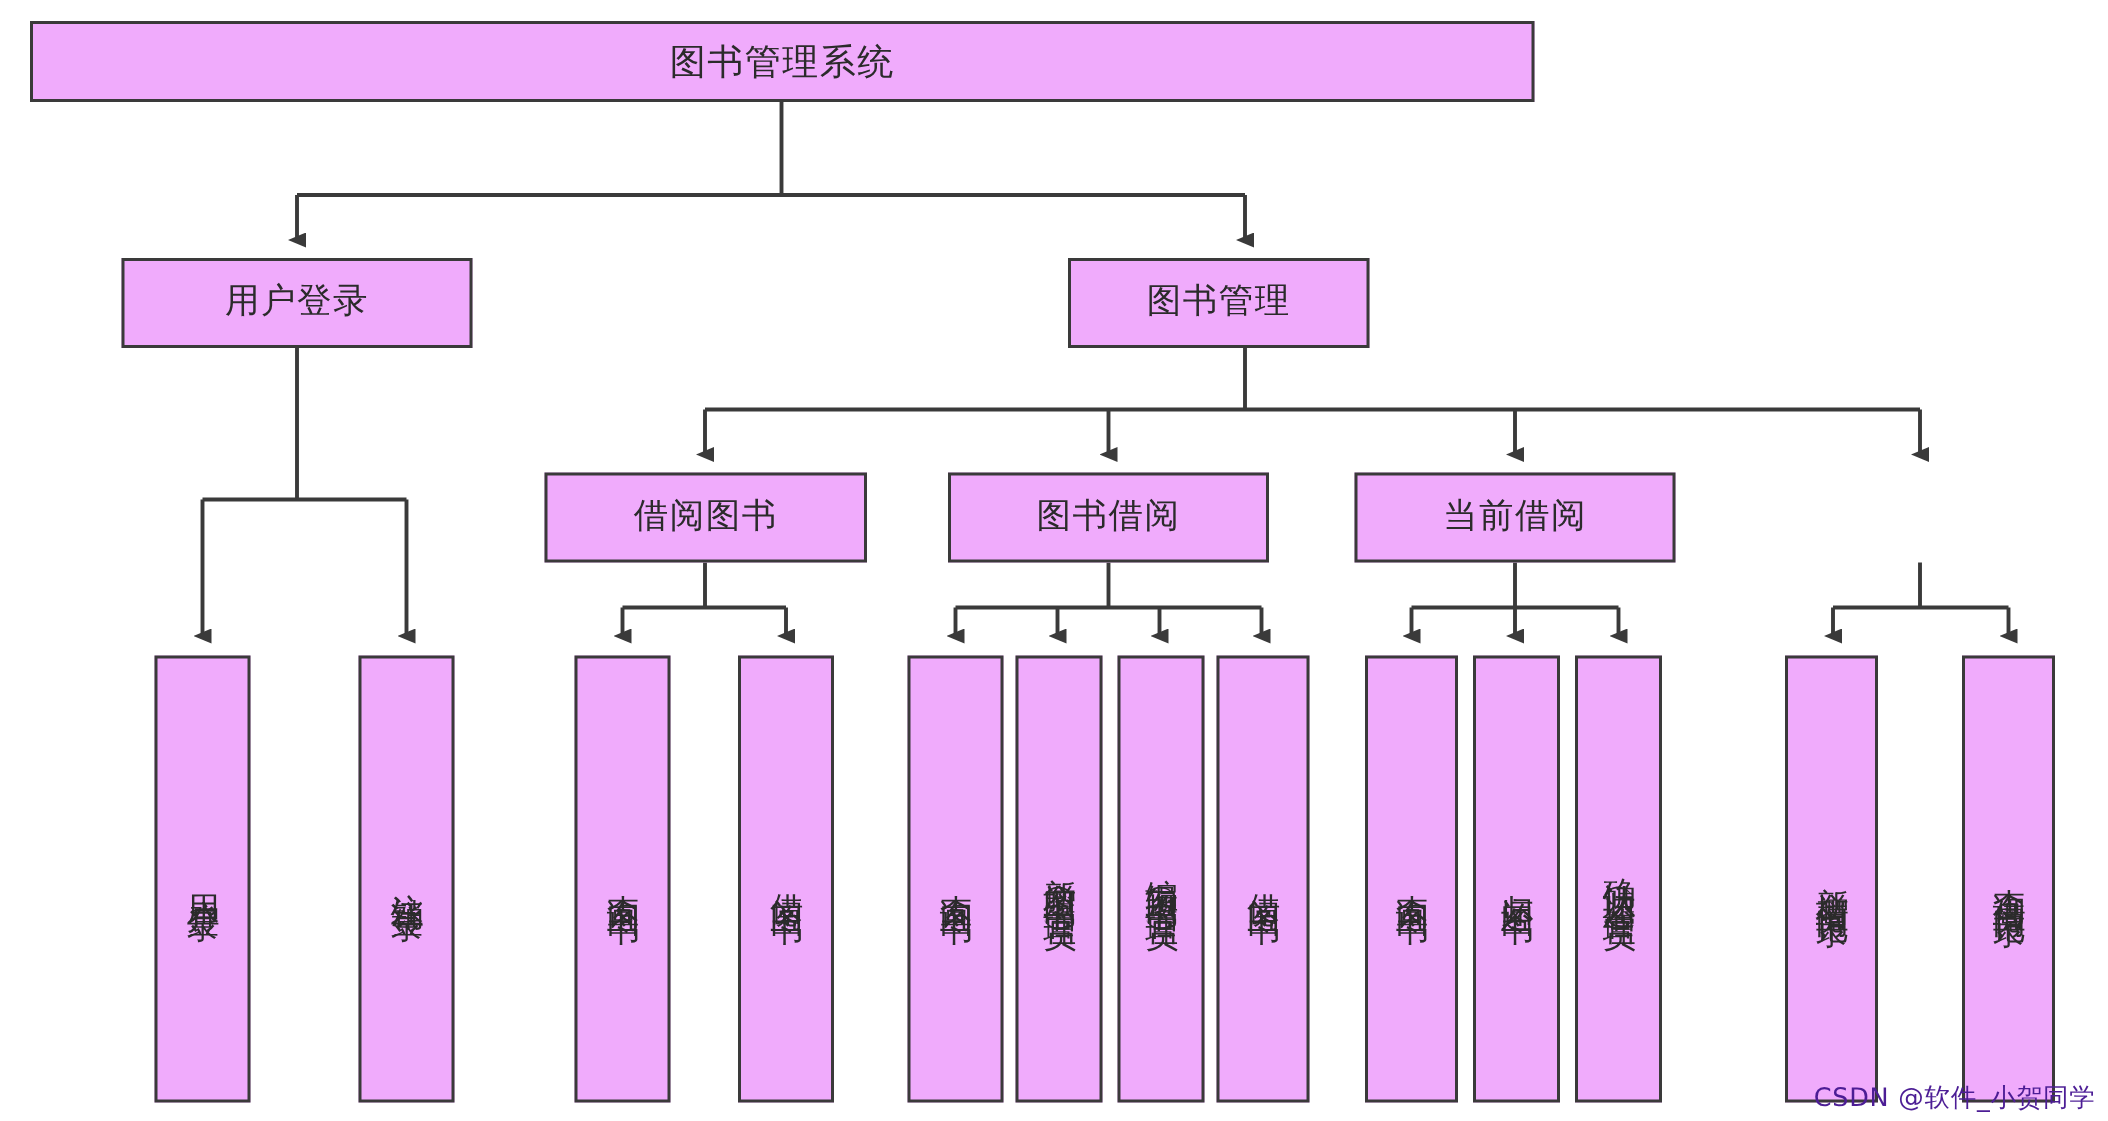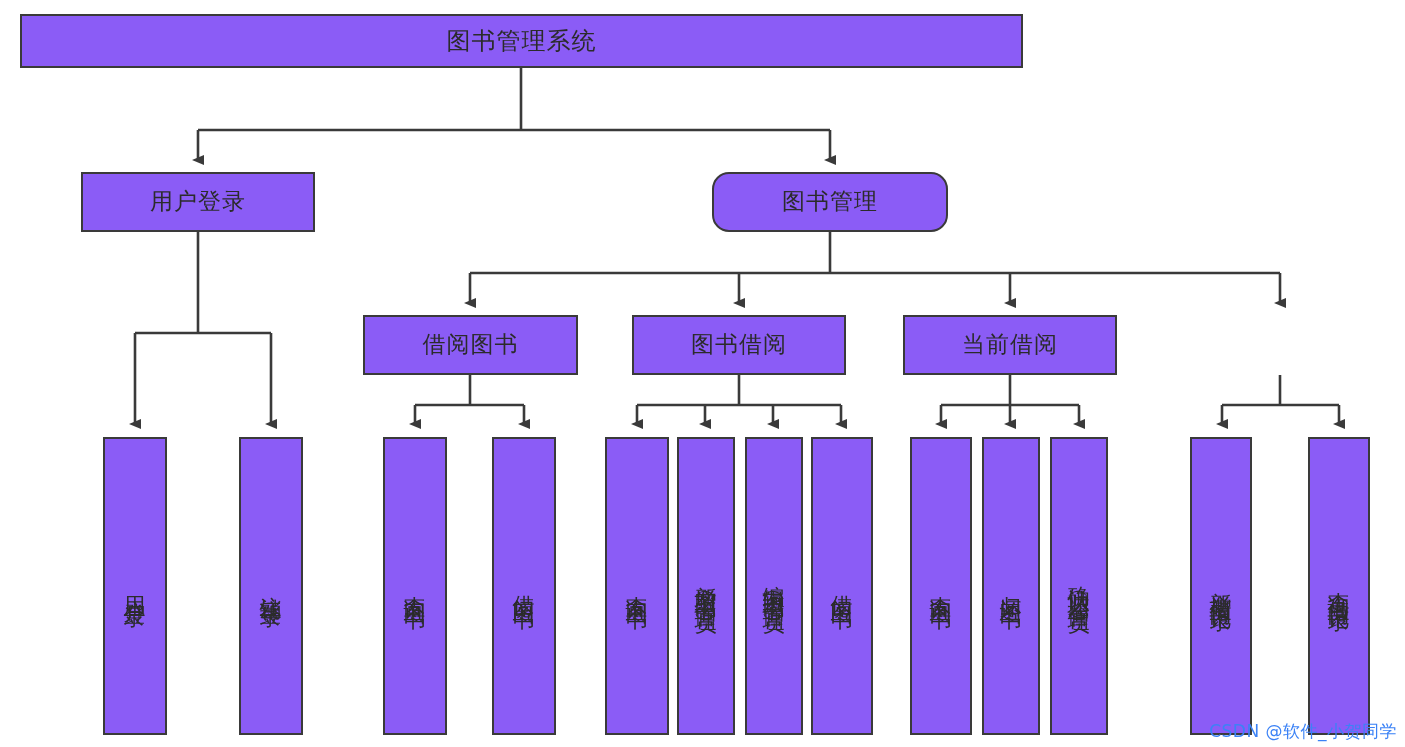--- a/index.html
+++ b/index.html
@@ -22,21 +22,21 @@
     position: absolute;
     left: 0;
     top: 0;
     width: 1405px;
     height: 747px;
     pointer-events: none;
   }
   .node {
     position: absolute;
     box-sizing: border-box;
-    background: #8b5cf6;
+    background: #f0abfc;
     border: 2px solid #3a3a3a;
     display: flex;
     align-items: center;
     justify-content: center;
     color: #2b2b2b;
   }
   .node.horiz {
     font-size: 23px;
     line-height: 1.2;
     letter-spacing: 1px;
@@ -57,21 +57,21 @@
     line-height: 1.05;
     white-space: nowrap;
     display: block;
     color: #2b2b2b;
   }
   .watermark {
     position: absolute;
     right: 8px;
     bottom: 4px;
     font-size: 17px;
-    color: #3b82f6;
+    color: #4c1d95;
     letter-spacing: 0.5px;
     white-space: nowrap;
   }
 </style>
 </head>
 <body>
 
 <div id="canvas">
 
   <svg class="wires" viewBox="0 0 1405 747">
@@ -127,21 +127,21 @@
     </g>
   </svg>
 
   <div class="node root horiz" style="left:20px; top:14px; width:1003px; height:54px;">
     <span>图书管理系统</span>
   </div>
 
   <div class="node horiz" style="left:81px; top:172px; width:234px; height:60px;">
     <span>用户登录</span>
   </div>
-  <div class="node horiz" style="left:712px; top:172px; width:236px; height:60px;border-radius:17px;">
+  <div class="node horiz" style="left:712px; top:172px; width:201px; height:60px;">
     <span>图书管理</span>
   </div>
 
   <div class="node horiz" style="left:363px; top:315px; width:215px; height:60px;">
     <span>借阅图书</span>
   </div>
   <div class="node horiz" style="left:632px; top:315px; width:214px; height:60px;">
     <span>图书借阅</span>
   </div>
   <div class="node horiz" style="left:903px; top:315px; width:214px; height:60px;">

